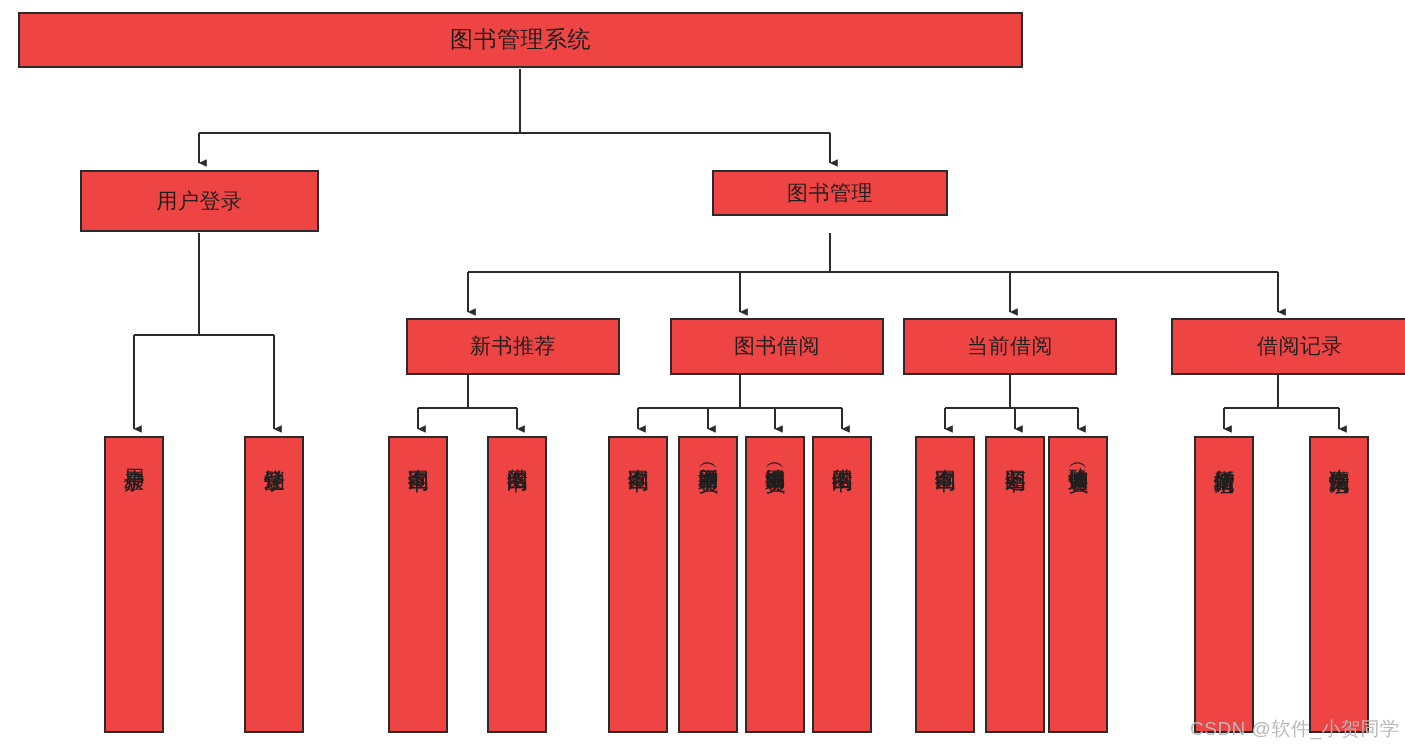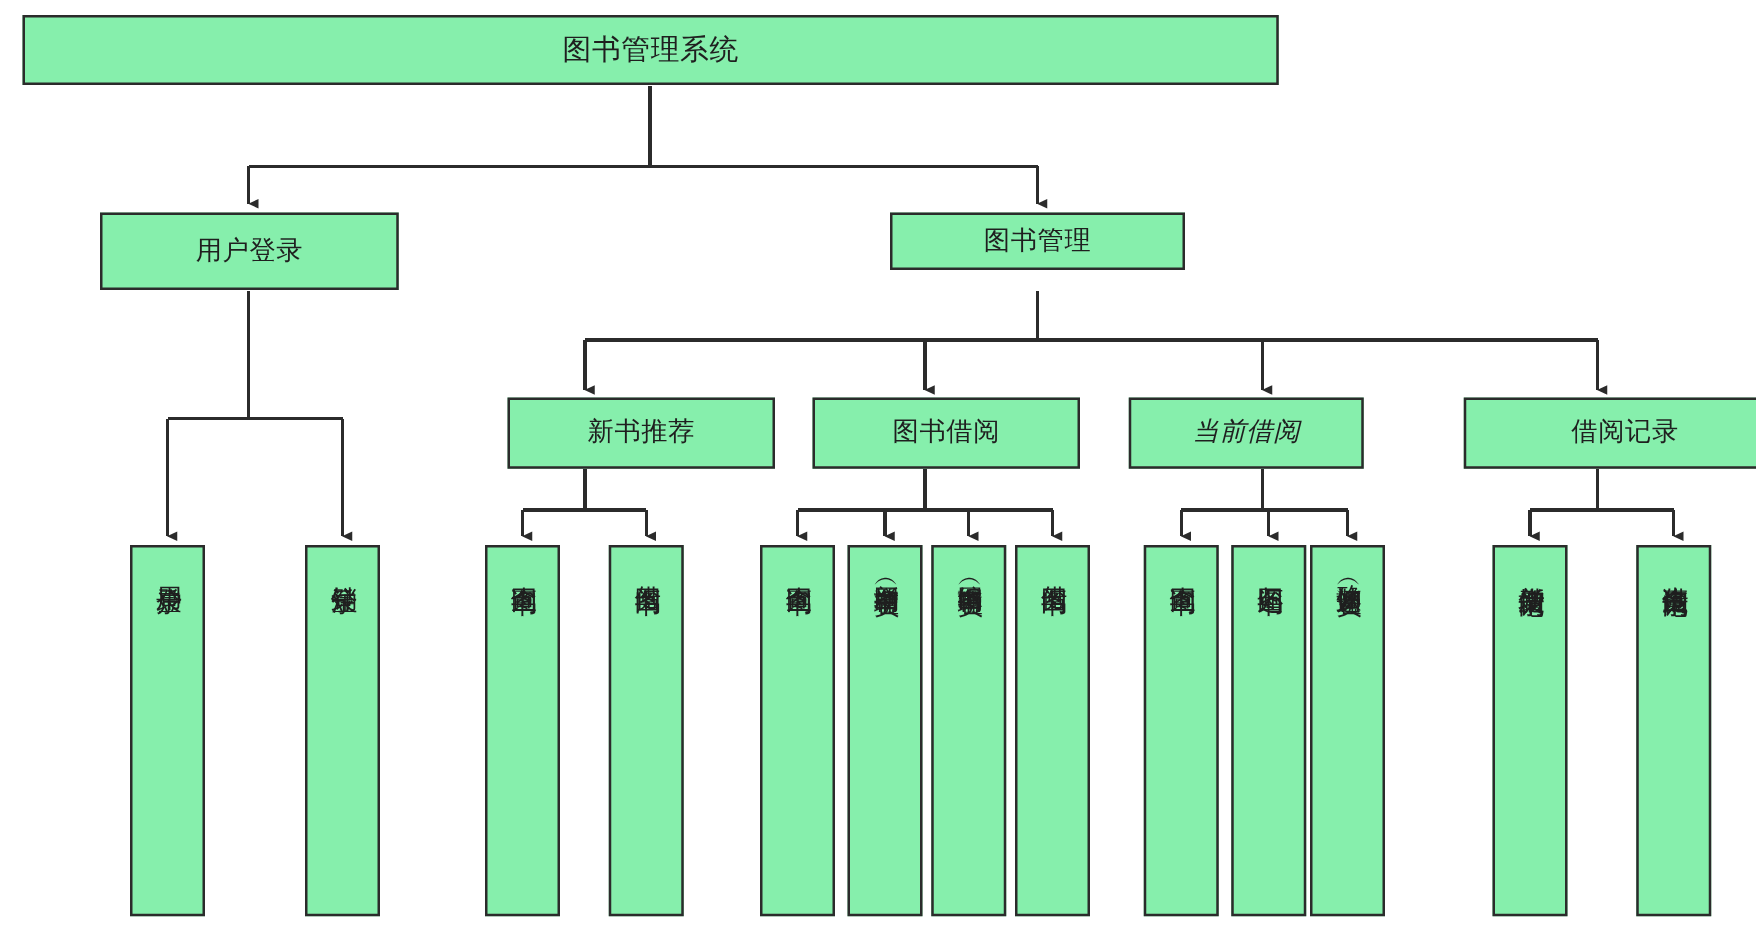--- a/index.html
+++ b/index.html
@@ -23,21 +23,21 @@
     position: absolute;
     left: 0;
     top: 0;
     width: 1405px;
     height: 747px;
     pointer-events: none;
   }
   .node {
     position: absolute;
     box-sizing: border-box;
-    background: #86efac;
+    background: #ef4444;
     border: 2px solid #2b2b2b;
     display: flex;
     align-items: center;
     justify-content: center;
     text-align: center;
     color: #1f1f1f;
     z-index: 2;
   }
   .node .label {
     display: block;
@@ -140,24 +140,24 @@
   <div class="node l2" style="left:80px; top:170px; width:239px; height:62px;">
     <span class="label">用户登录</span>
   </div>
   <div class="node l2" style="left:712px; top:170px; width:236px; height:46px;">
     <span class="label">图书管理</span>
   </div>
 
   <div class="node l2" style="left:361px; top:318px; width:214px; height:57px;margin-left:45px;">
     <span class="label">新书推荐</span>
   </div>
-  <div class="node l2" style="left:650px; top:318px; width:214px; height:57px;">
+  <div class="node l2" style="left:670px; top:318px; width:214px; height:57px;">
     <span class="label">图书借阅</span>
   </div>
-  <div class="node l2" style="left:903px; top:318px; width:188px; height:57px;font-style:italic;">
+  <div class="node l2" style="left:903px; top:318px; width:214px; height:57px;">
     <span class="label">当前借阅</span>
   </div>
   <div class="node l2" style="left:1171px; top:318px; width:258px; height:57px;">
     <span class="label">借阅记录</span>
   </div>
 
   <div class="node leaf" style="left:104px; top:436px; width:60px; height:297px;">
     <span class="label">用户登录</span>
   </div>
   <div class="node leaf" style="left:244px; top:436px; width:60px; height:297px;">
@@ -194,14 +194,15 @@
     <span class="label">确认归还（管理员）</span>
   </div>
 
   <div class="node leaf" style="left:1194px; top:436px; width:60px; height:297px;">
     <span class="label">新增借阅记录</span>
   </div>
   <div class="node leaf" style="left:1309px; top:436px; width:60px; height:297px;">
     <span class="label">查询借阅记录</span>
   </div>
 
+  <div class="watermark">CSDN @软件_小贺同学</div>
 
 </div>
 
 </body></html>

